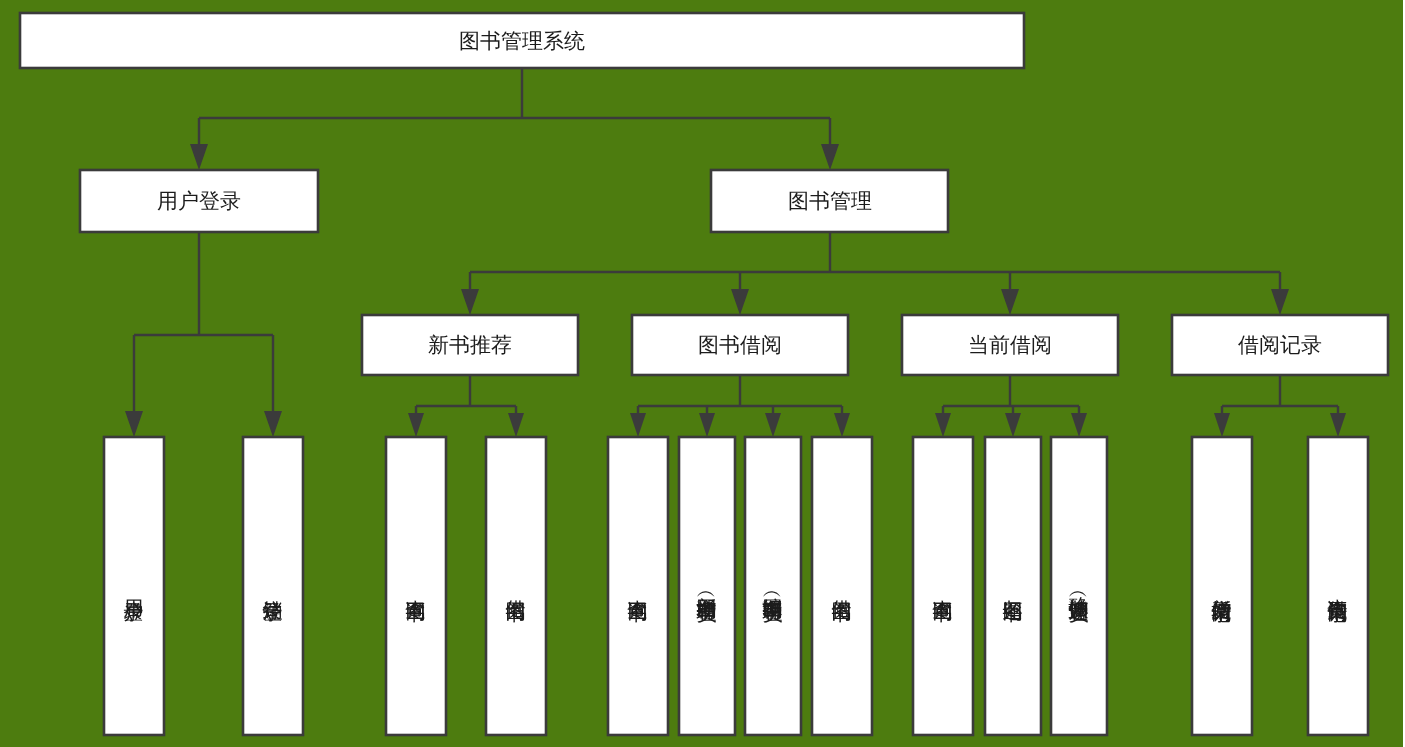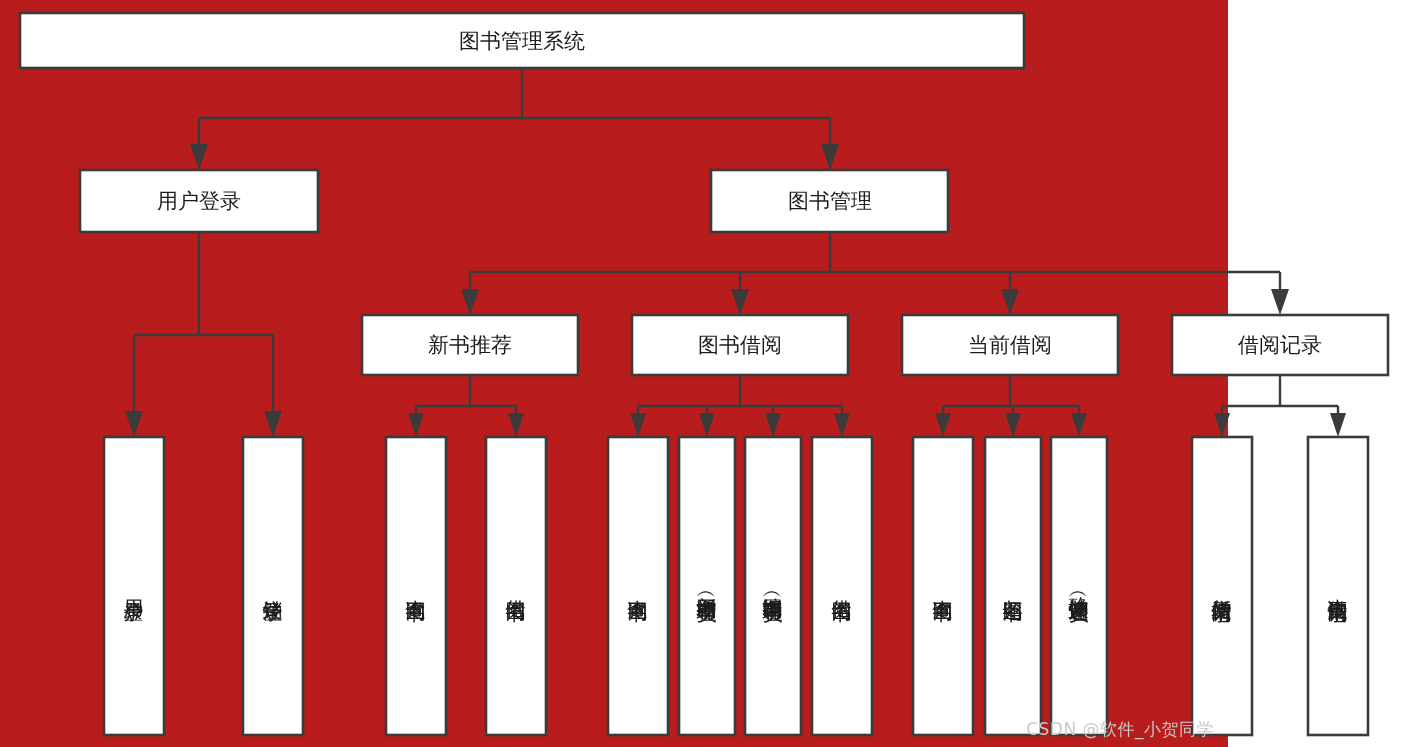--- a/index.html
+++ b/index.html
@@ -9,24 +9,23 @@
     background: #ffffff;
   }
   body {
     width: 1405px;
     height: 747px;
     overflow: hidden;
     font-family: "DejaVu Sans", "Liberation Sans", sans-serif;
   }
   #diagram-root {
     position: relative;
-    width: 1180px;
+    width: 1403px;
     height: 747px;
-    background: #b91c1c;
-    padding-left: 48px;
+    background: #4d7c0f;
   }
   svg#flow-svg {
     position: absolute;
     left: 0;
     top: 0;
     width: 1405px;
     height: 747px;
     display: block;
   }
   .node-box {
@@ -239,15 +238,14 @@
       <text class="node-label-v" x="1222" y="586">新增借阅记录</text>
     </g>
 
     <g>
       <rect class="node-box" x="1308" y="437" width="60" height="298"></rect>
       <text class="node-label-v" x="1338" y="586">查询借阅记录</text>
     </g>
 
   </svg>
 
-  <div class="watermark-text">CSDN @软件_小贺同学</div>
 
 </div>
 
 </body></html>

